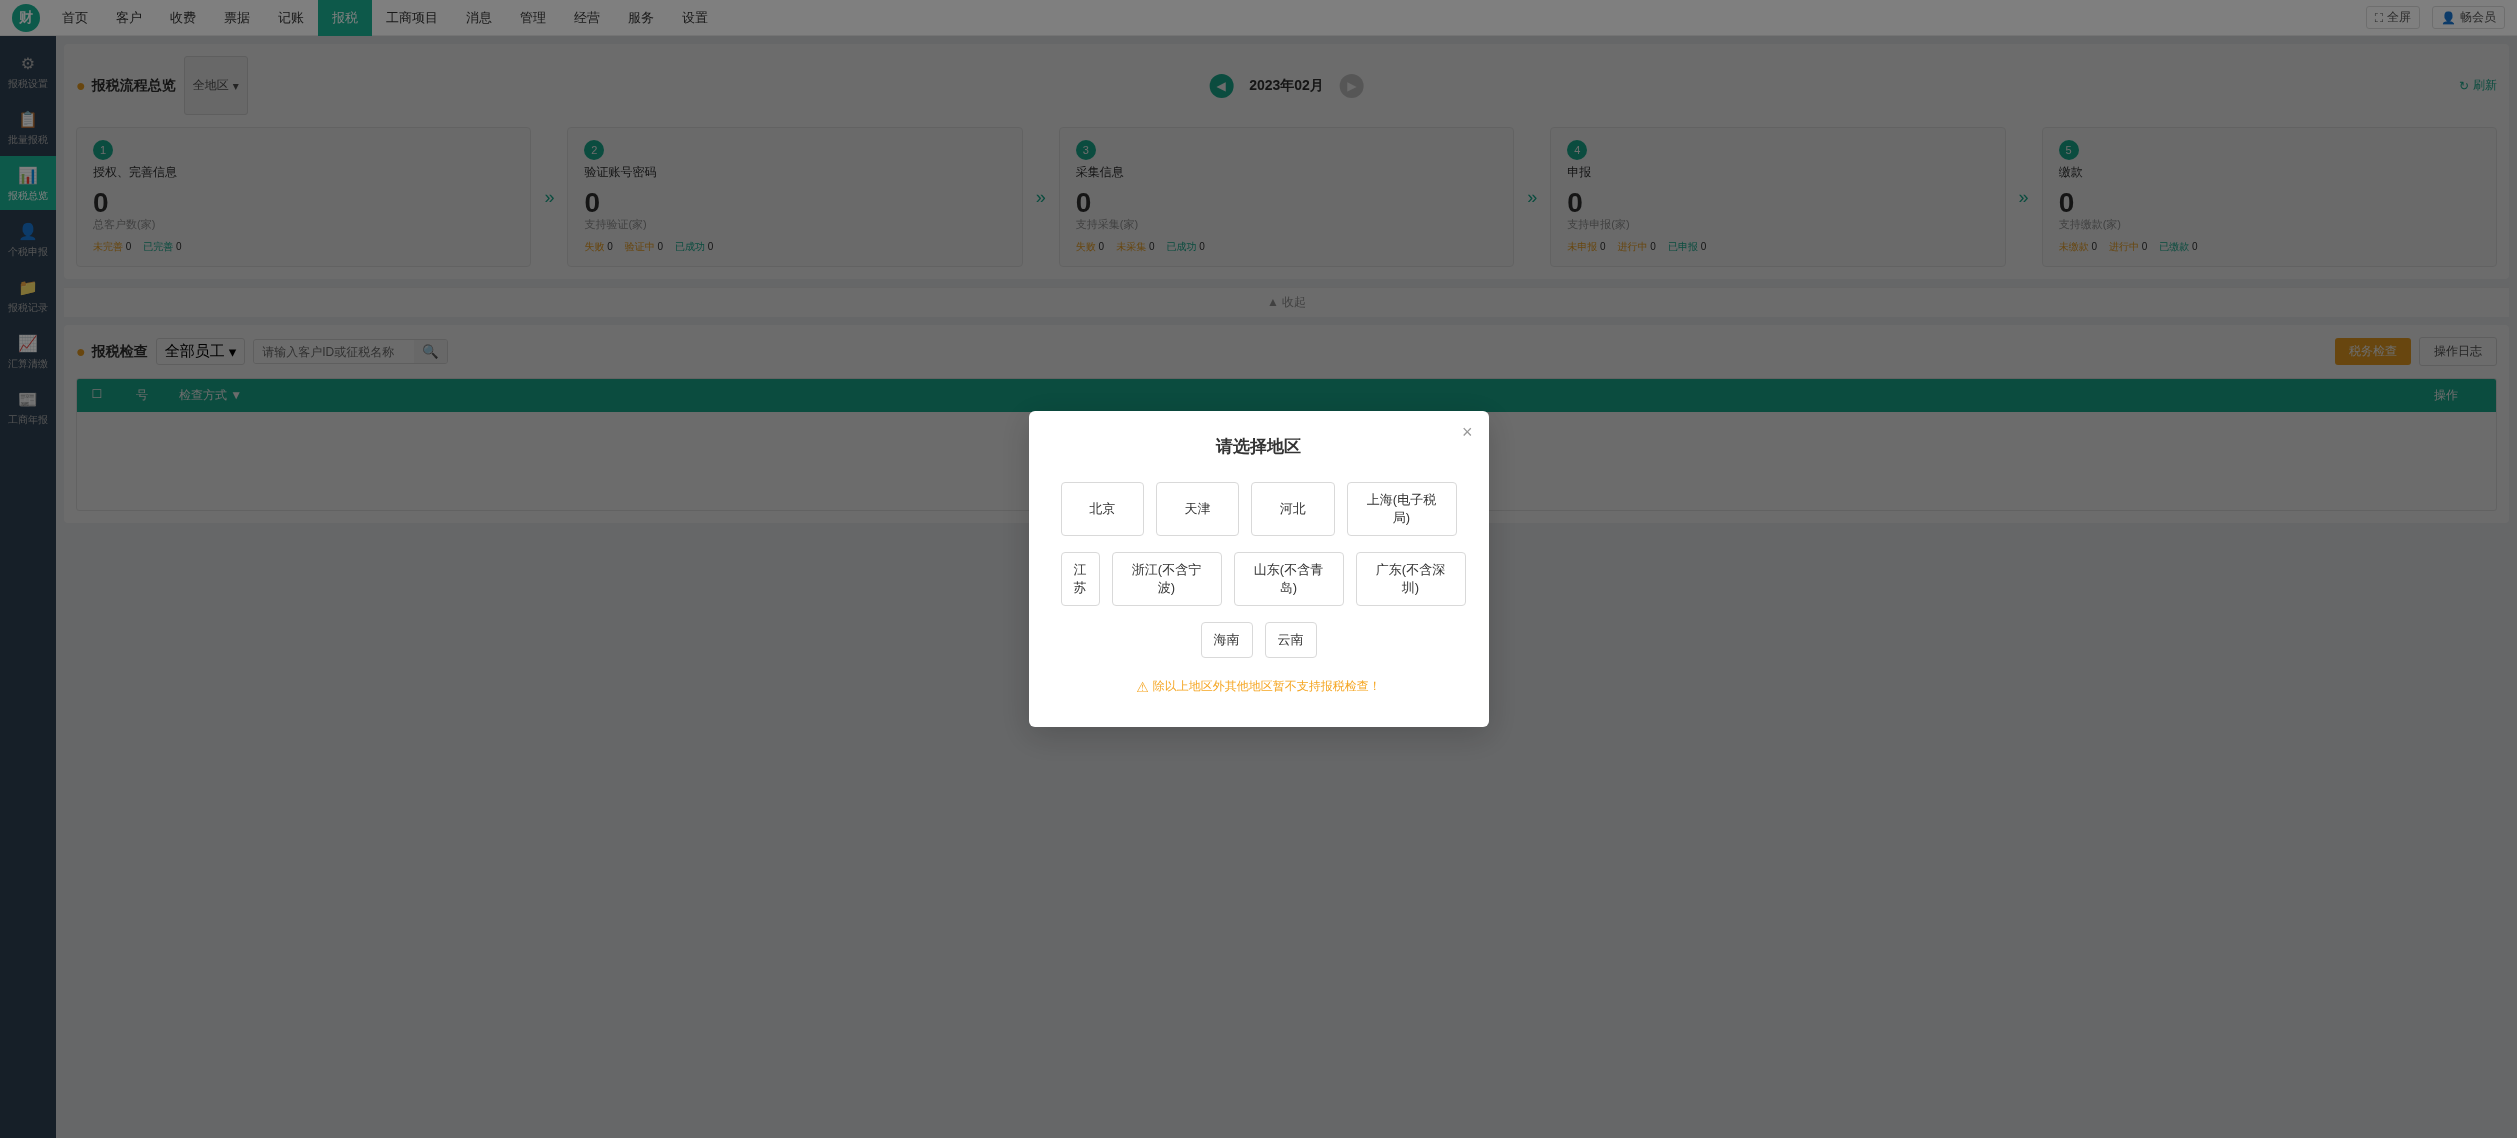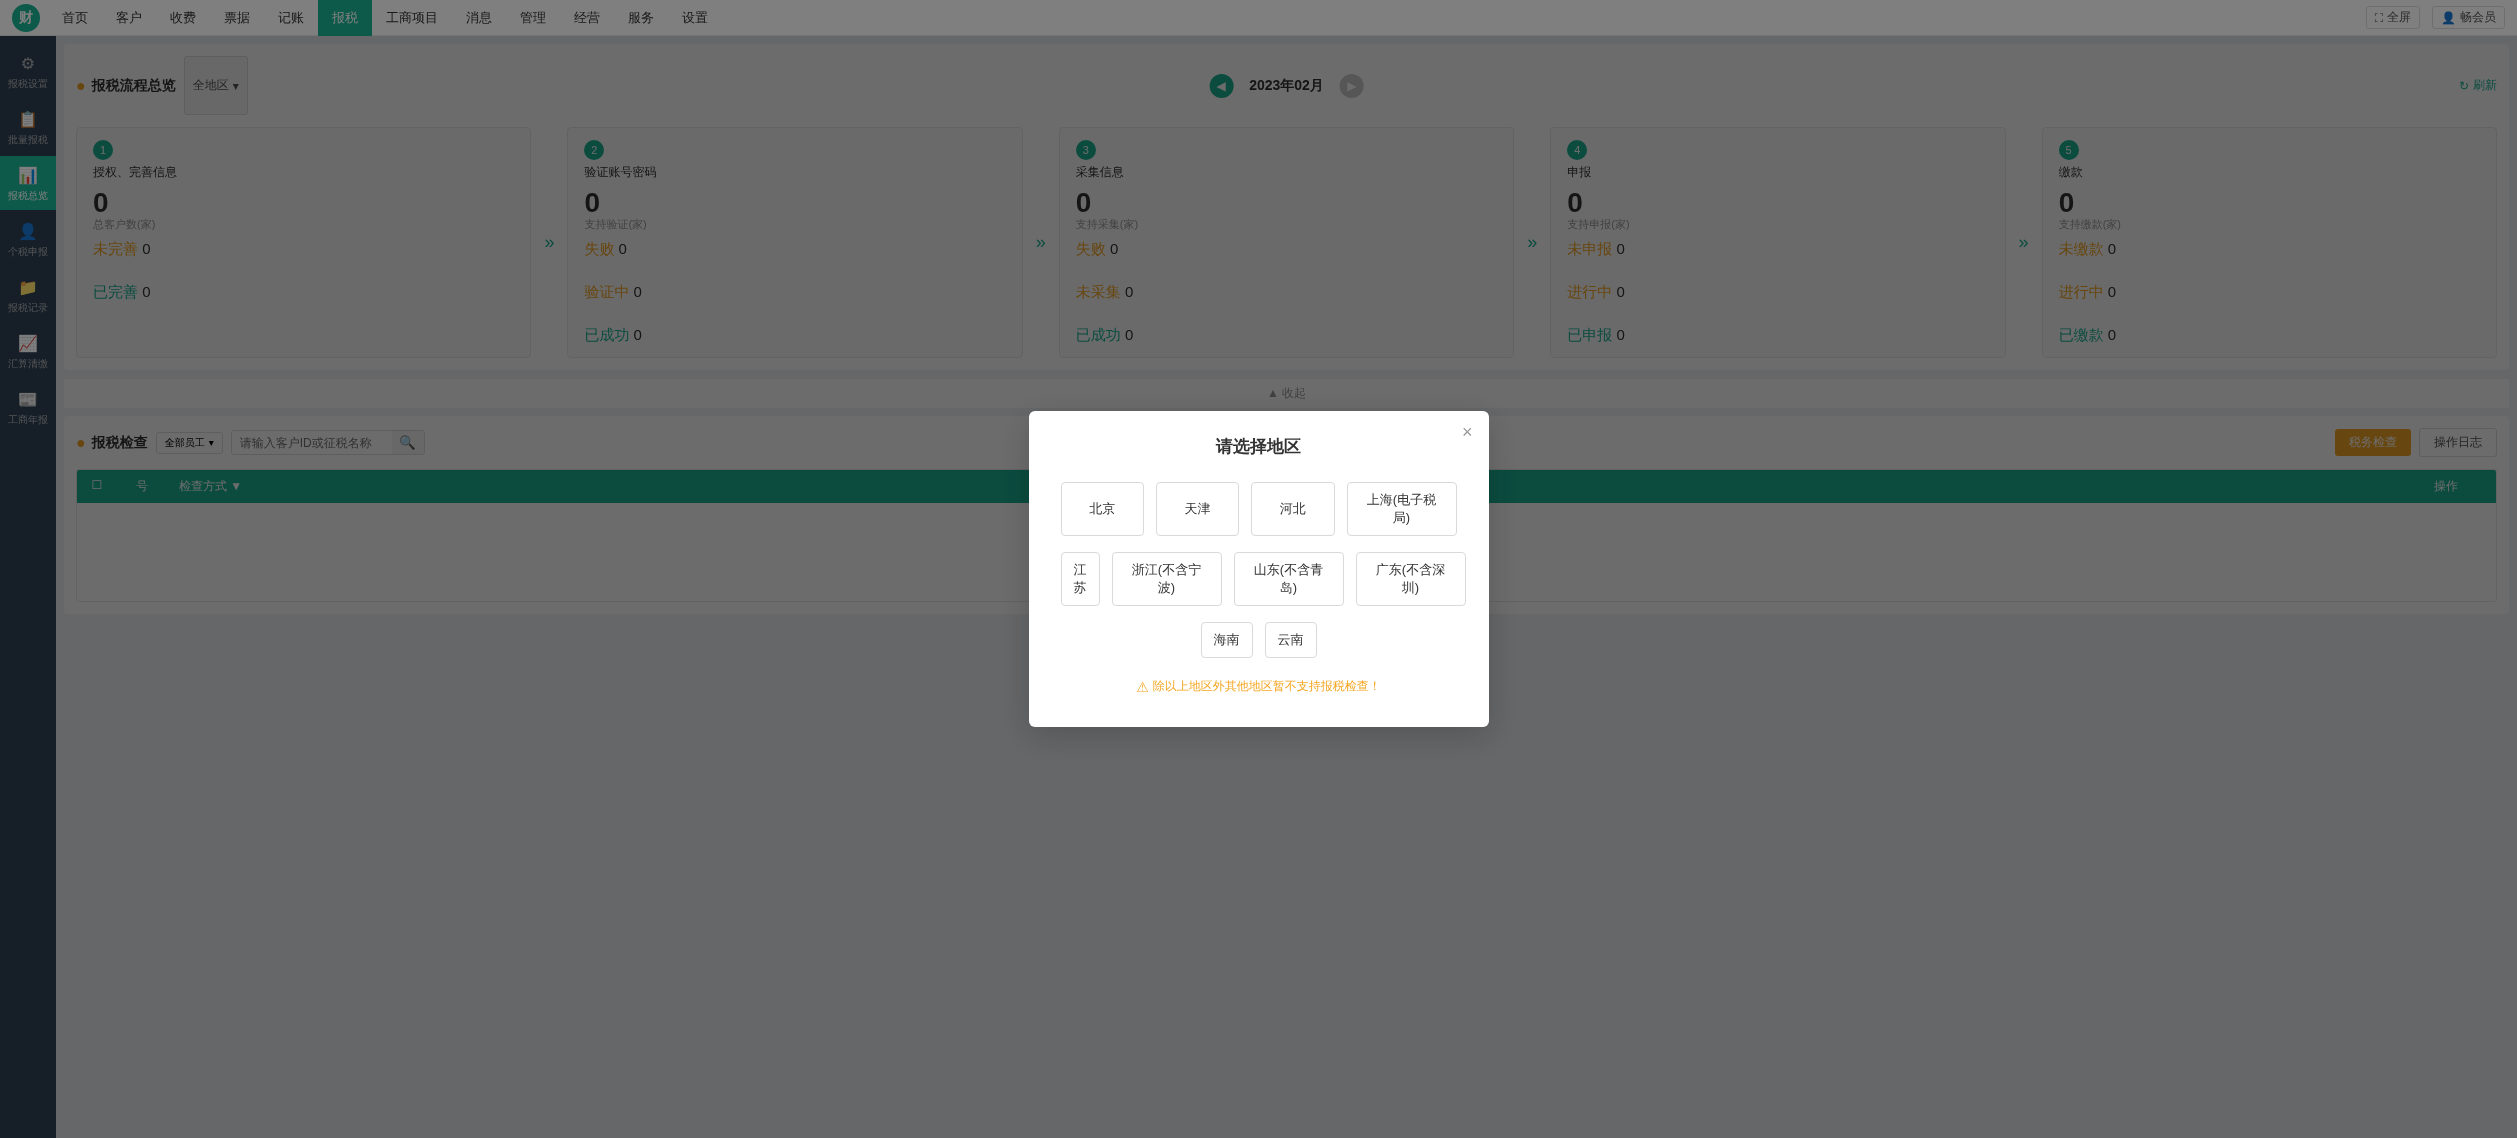--- a/index.html
+++ b/index.html
@@ -193,23 +193,22 @@
       color: #333;
       line-height: 1;
     }
     .flow-step-subtitle {
       font-size: 11px;
       color: #999;
       margin-bottom: 8px;
     }
     .flow-step-stats {
       display: flex;
-      gap: 24px;
-      font-size: 15px;
-      flex-direction: column;
+      gap: 12px;
+      font-size: 10px;
     }
     .stat-item { color: #f5a623; }
     .stat-item.green { color: #1ab394; }
     .stat-item span { color: #333; }
 
     .flow-arrow {
       display: flex;
       align-items: center;
       justify-content: center;
       width: 36px;
@@ -249,21 +248,21 @@
       color: #333;
       display: flex; align-items: center; gap: 6px;
     }
     .employee-filter {
       display: flex; align-items: center; gap: 4px;
       border: 1px solid #ddd;
       padding: 3px 8px;
       border-radius: 3px;
       background: #fff;
       cursor: pointer;
-      font-size: 10px;
+      font-size: 15px;
     }
     .search-box {
       display: flex; align-items: center;
       border: 1px solid #ddd;
       border-radius: 3px;
       overflow: hidden;
     }
     .search-box input {
       border: none; outline: none;
       padding: 4px 8px;

